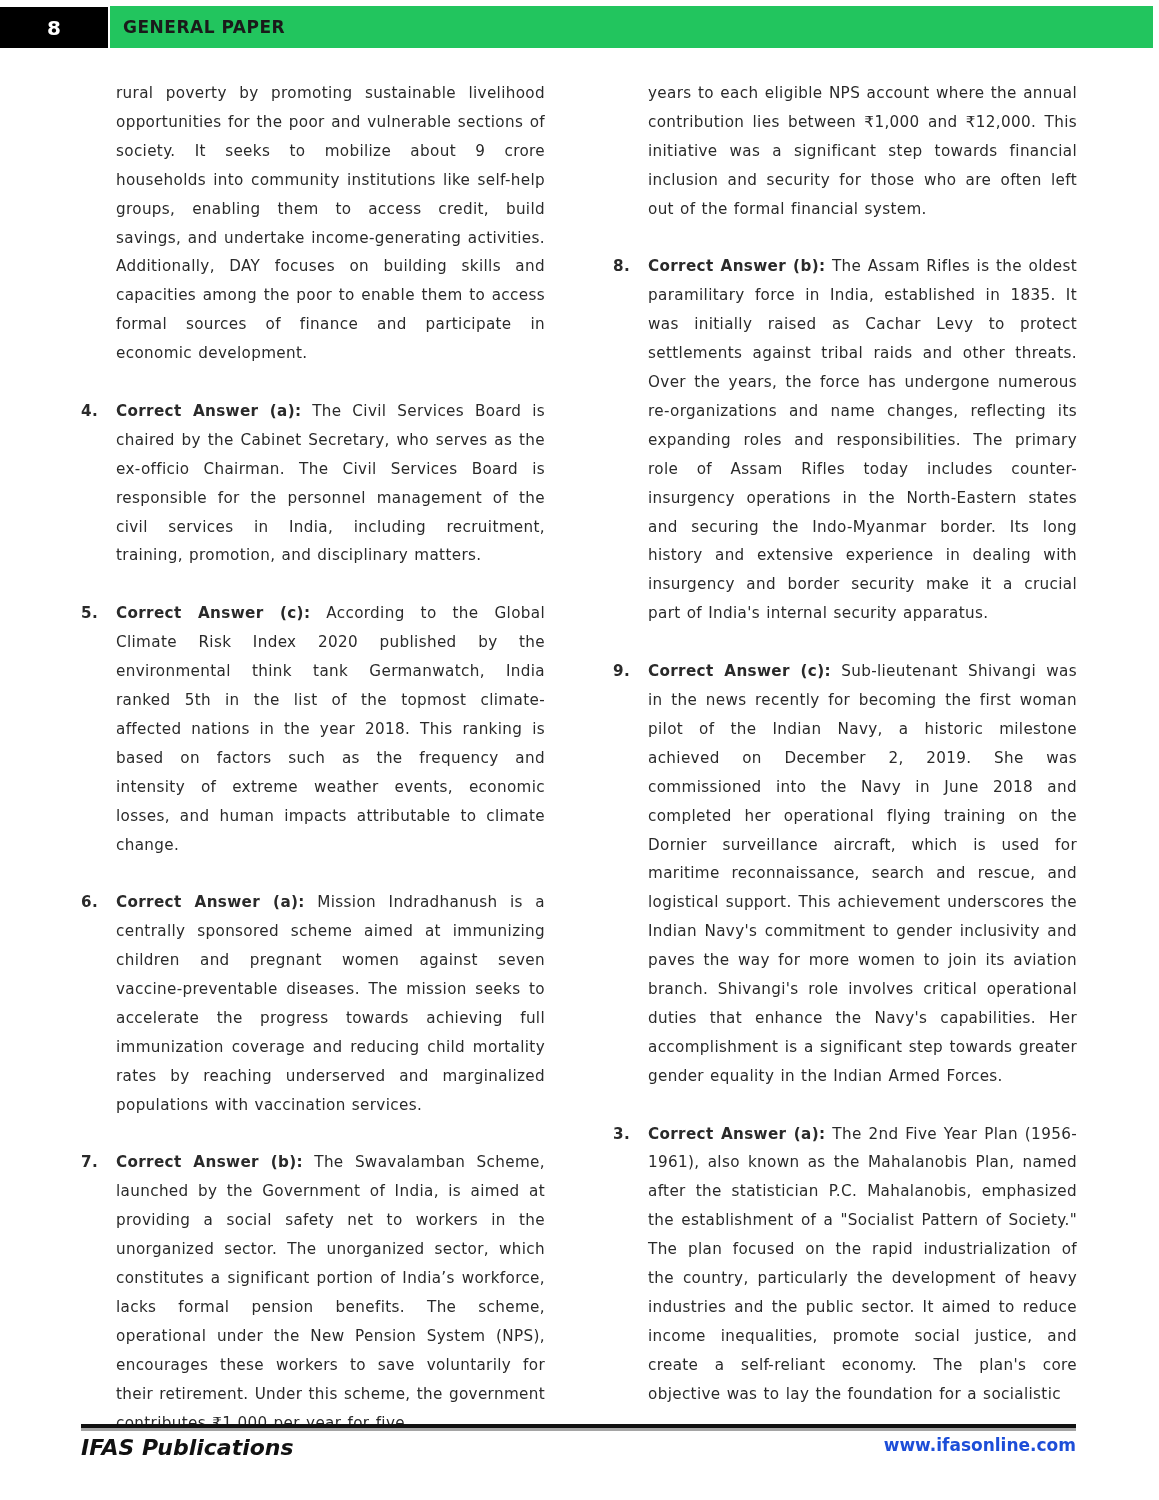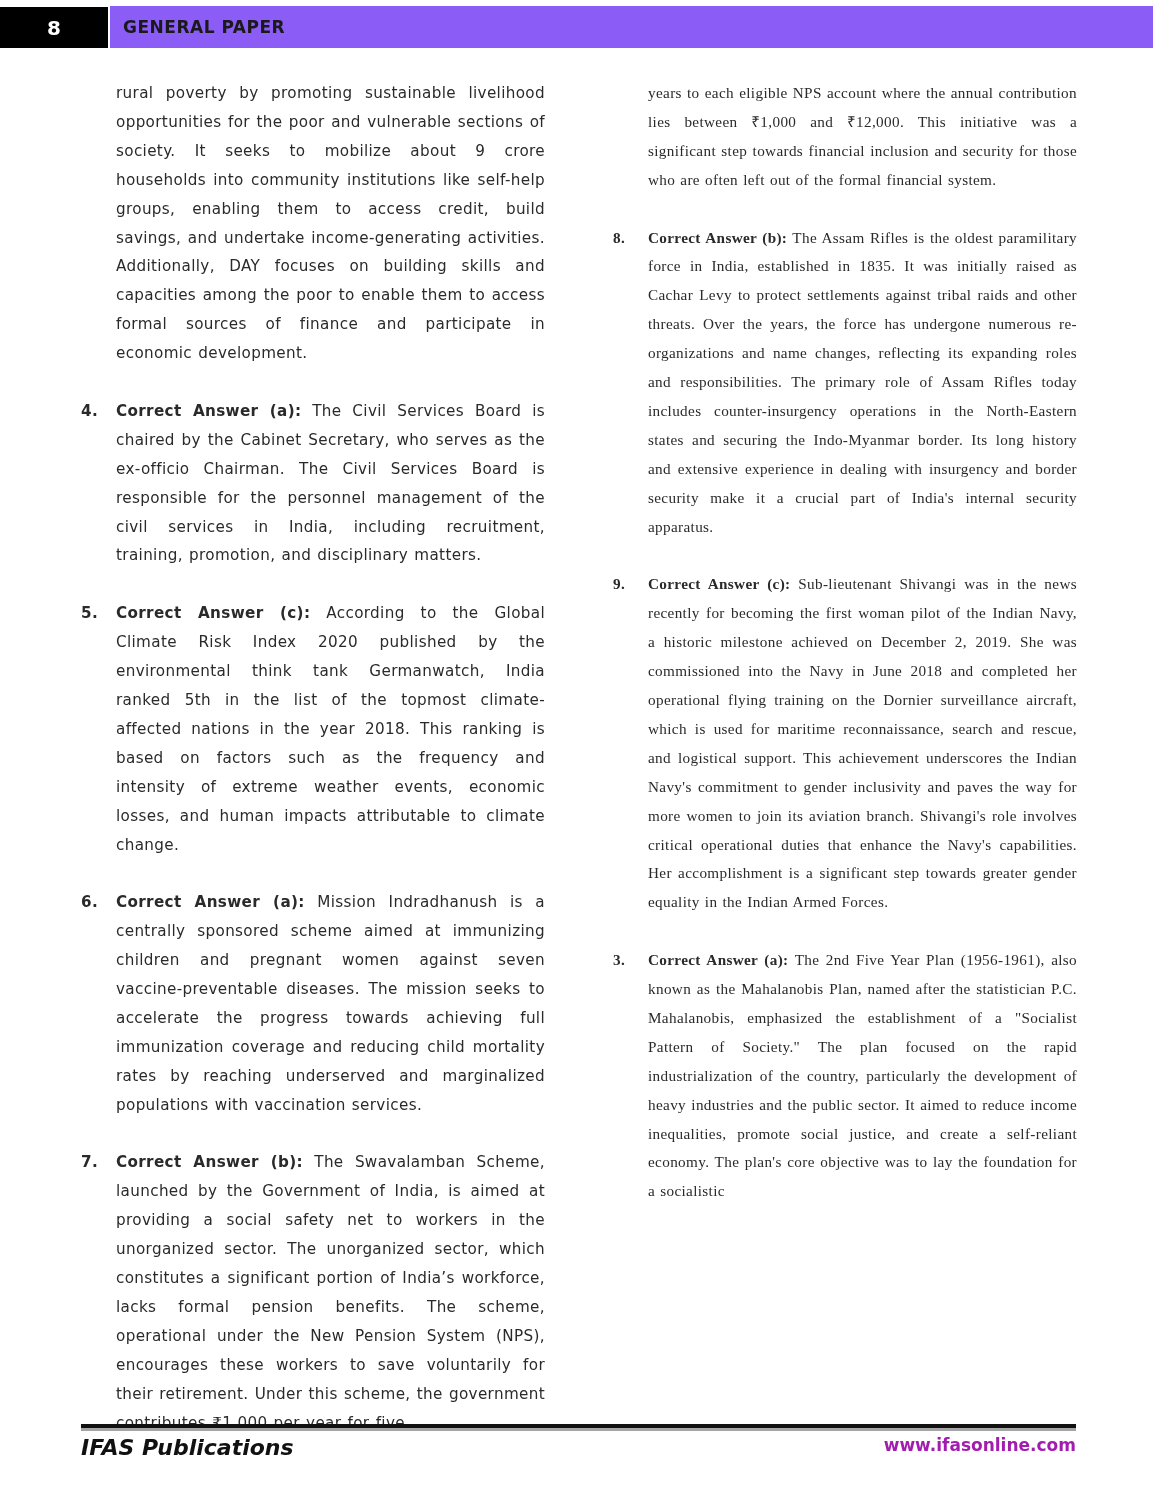--- a/index.html
+++ b/index.html
@@ -8,44 +8,44 @@
     font-family: "DejaVu Sans", "Liberation Sans", sans-serif;
     color: #2a2a2a;
   }
   .hdr-num {
     position: absolute; left: 0; top: 7px; width: 108px; height: 41px;
     background: #000; color: #fff; font-weight: bold; font-size: 20px;
     display: flex; align-items: center; justify-content: center;
   }
   .hdr-bar {
     position: absolute; left: 110px; top: 6px; width: 1043px; height: 42px;
-    background: #8b5cf6; display: flex; align-items: center;
+    background: #22c55e; display: flex; align-items: center;
   }
   .hdr-title {
     margin-left: 13px; font-size: 17px; font-weight: 600; letter-spacing: 0.5px;
     color: #1a1a1a;
   }
   .col { position: absolute; top: 79px; width: 464px; }
   .col.left { left: 81px; }
-  .col.right { left: 613px; font-family: Liberation Serif, serif; }
+  .col.right { left: 613px; }
   .para {
     font-size: 15.2px; line-height: 28.9px; text-align: justify;
     letter-spacing: 0.35px; word-spacing: 1px;
   }
   .cont { padding-left: 35px; }
   .item { position: relative; padding-left: 35px; margin-top: 28.9px; }
   .num { position: absolute; left: 0; top: 0; font-weight: bold; font-size: 15.2px; line-height: 28.9px; }
   .ans { font-weight: bold; }
   .rule-black { position: absolute; left: 81px; top: 1424px; width: 995px; height: 4px; background: #111; }
   .rule-gray { position: absolute; left: 81px; top: 1428px; width: 995px; height: 3px; background: #a5a5a5; }
   .foot-left {
     position: absolute; left: 81px; top: 1435px; font-size: 22px; font-style: italic; font-weight: 600; color: #111;
   }
   .foot-right {
-    position: absolute; right: 83px; top: 1435px; font-size: 17px; font-weight: 600; color: #a21caf;
+    position: absolute; right: 83px; top: 1435px; font-size: 17px; font-weight: 600; color: #1d4ed8;
   }
 </style>
 </head>
 <body>
 
 <div class="hdr-num">
   <span>8</span>
 </div>
 <div class="hdr-bar">
   <span class="hdr-title">GENERAL PAPER</span>

